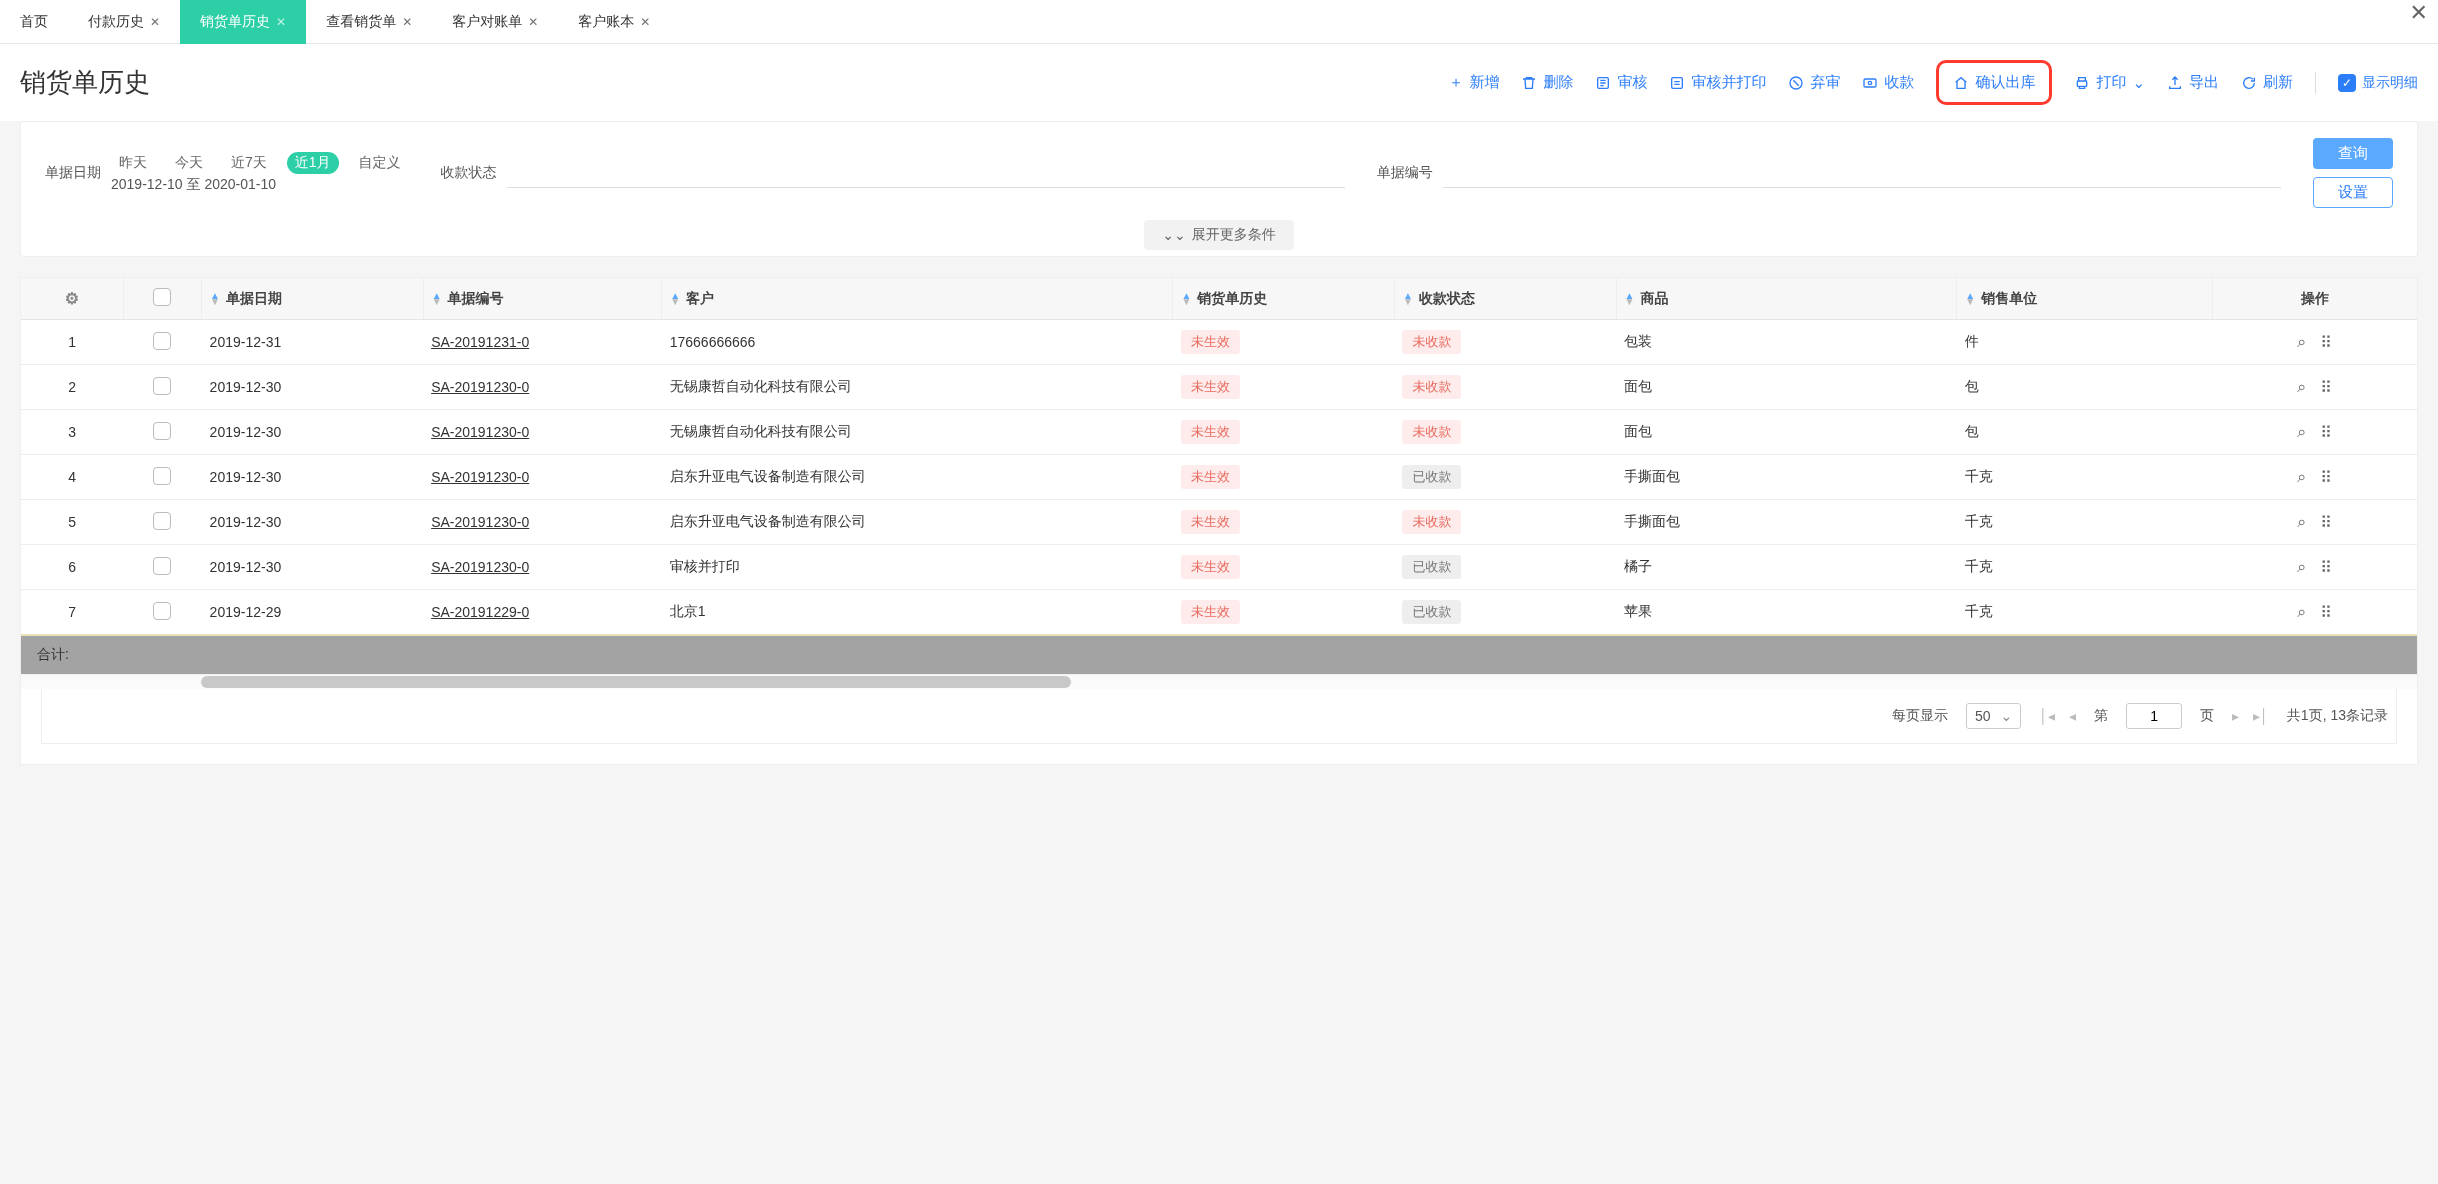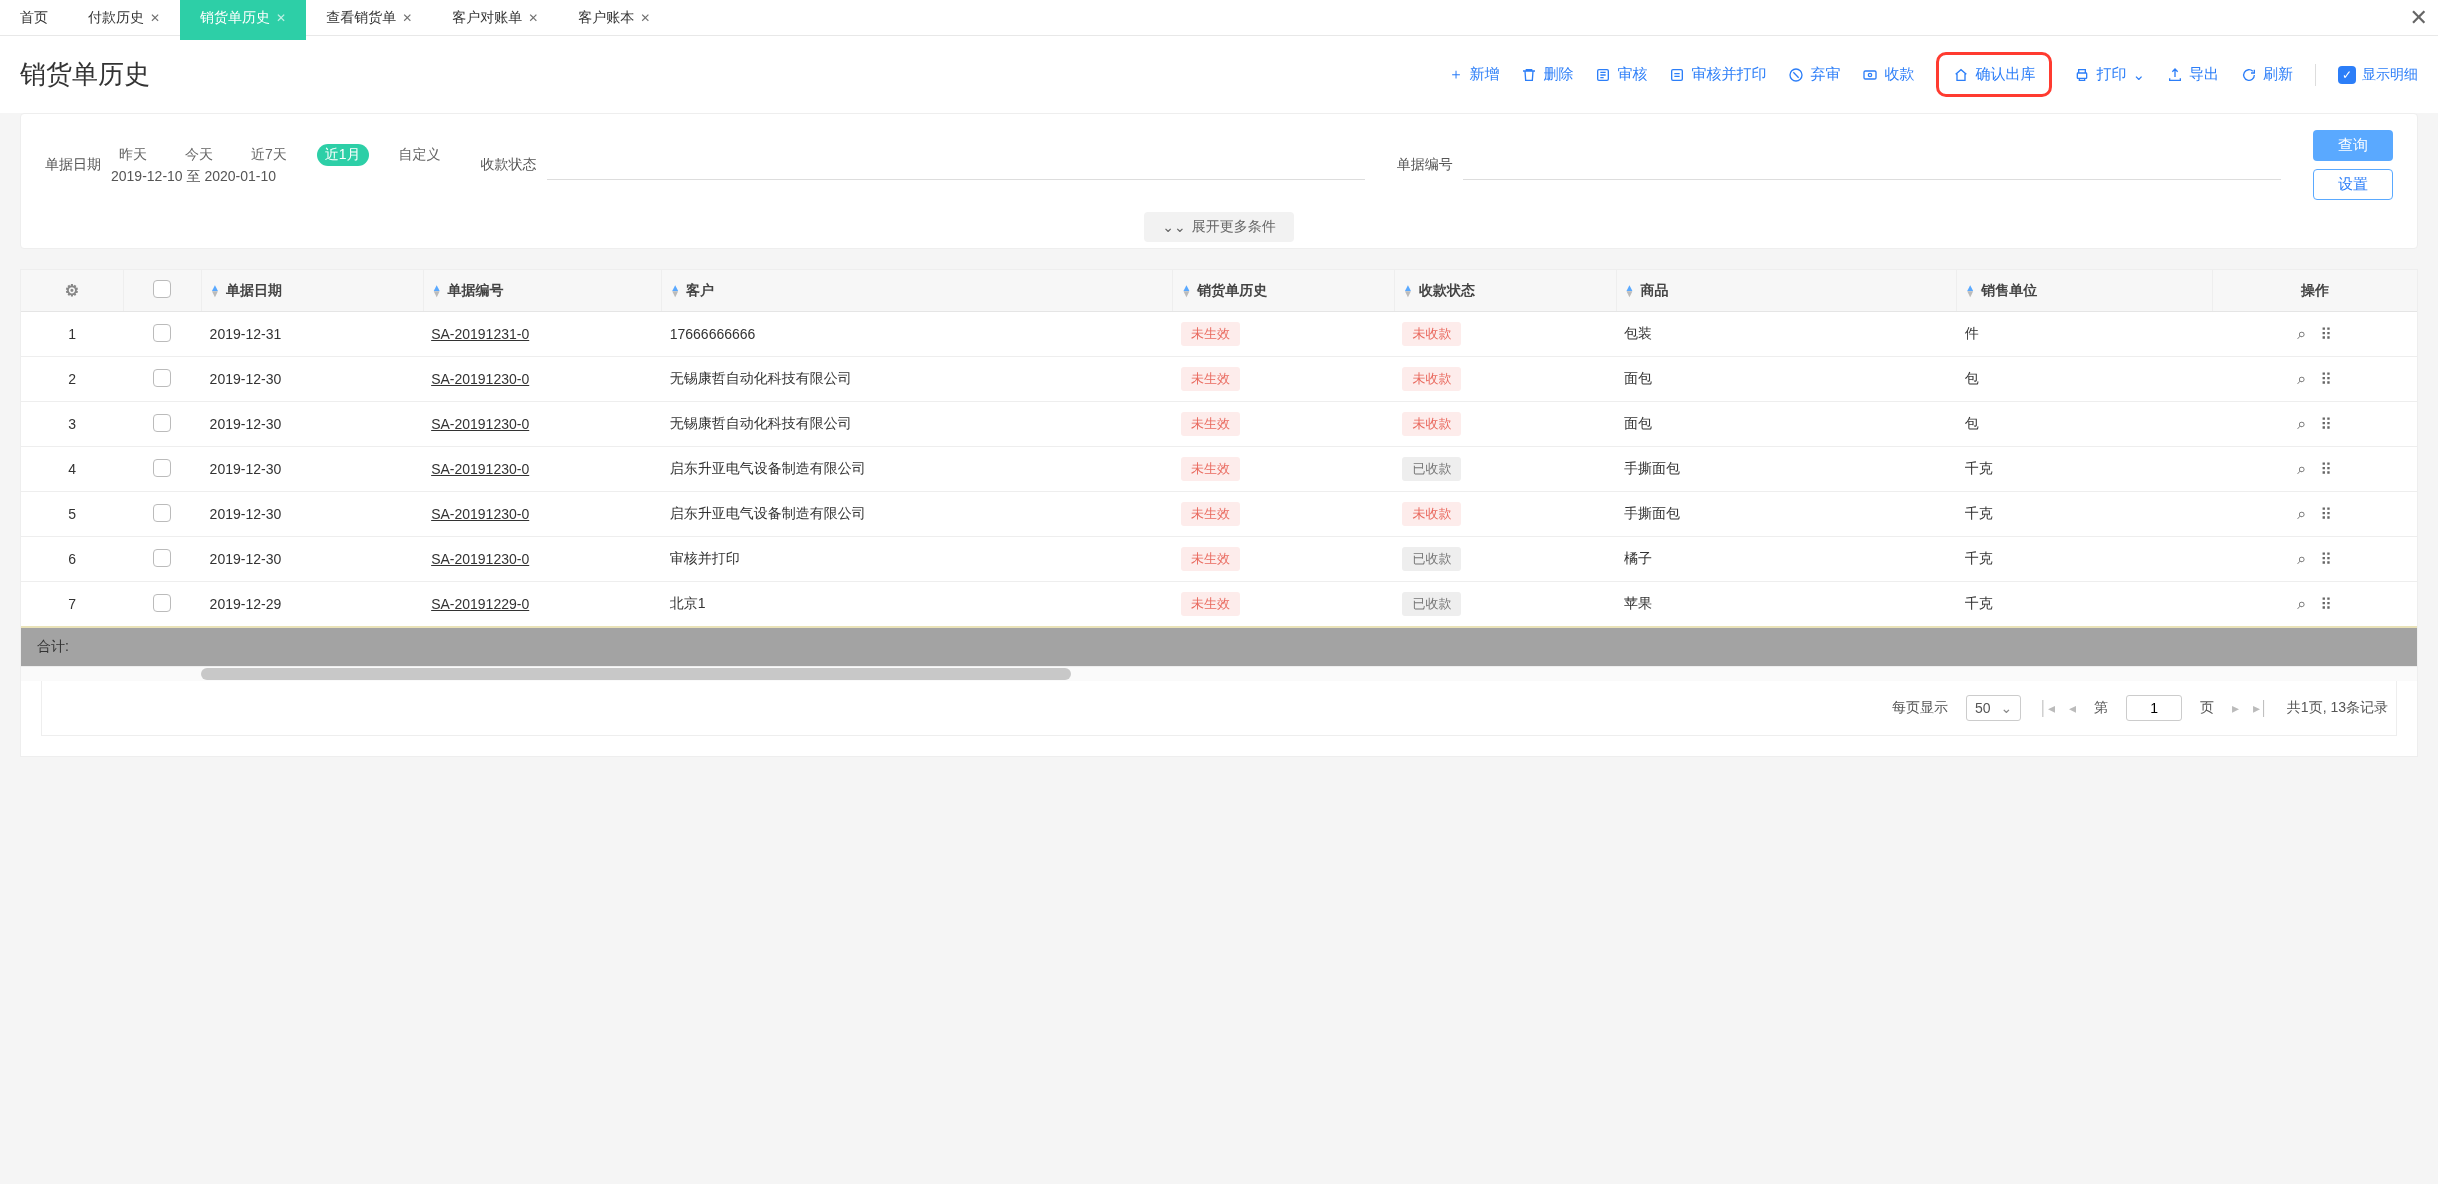--- a/index.html
+++ b/index.html
@@ -1,19 +1,19 @@
 <!DOCTYPE html>
 <html><head>
 <meta charset="utf-8">
 <style>
   * { box-sizing: border-box; margin: 0; padding: 0; }
   body { font-family: "PingFang SC", "Microsoft YaHei", Arial, sans-serif; font-size: 14px; color: #333; background: #f5f5f5; }
   
   
-  .tabs-bar { display: flex; align-items: center; background: #fff; border-bottom: 1px solid #e8e8e8; height: 36px; position: relative; }
+  .tabs-bar { display: flex; align-items: flex-start; background: #fff; border-bottom: 1px solid #e8e8e8; height: 44px; position: relative; }
   .tab { padding: 0 20px; height: 44px; display: flex; align-items: center; cursor: pointer; gap: 6px; color: #333; }
   .tab.active { background: #2dcfa7; color: #fff; }
   .tab-close { font-size: 12px; opacity: .7; }
   .tabs-close-all { position: absolute; right: 10px; font-size: 22px; cursor: pointer; color: #666; }
 
   
   .page-header { display: flex; align-items: center; justify-content: space-between; padding: 16px 20px 16px 20px; background: #fff; }
   .page-title { font-size: 26px; font-weight: 400; }
   .toolbar { display: flex; align-items: center; gap: 22px; }
   .tb-btn { display: inline-flex; align-items: center; gap: 6px; color: #2c7ef8; cursor: pointer; font-size: 15px; }
@@ -21,21 +21,21 @@
   .show-detail { display: inline-flex; align-items: center; gap: 6px; color: #2c7ef8; }
   .show-detail .cb { width: 18px; height: 18px; border-radius: 4px; background: #2c7ef8; display: inline-flex; align-items: center; justify-content: center; color: #fff; font-size: 12px; }
 
   
   .filter-panel { background: #fff; margin: 0 20px; padding: 16px 24px 6px 24px; border: 1px solid #eee; border-radius: 4px; position: relative; }
   .filter-row { display: flex; align-items: center; gap: 32px; }
   .filter-group { display: flex; align-items: center; gap: 10px; flex: 1; }
   .filter-group.date { flex: 0 0 auto; }
   .filter-label { color: #555; }
   .date-quick { display: flex; gap: 2px; flex-direction: column; align-items: flex-start; }
-  .date-quick-row { display: flex; gap: 22px; align-items: center; }
+  .date-quick-row { display: flex; gap: 12px; align-items: center; }
   .date-quick-btn { padding: 2px 8px; border-radius: 12px; color: #666; cursor: pointer; font-size: 14px; }
   .date-quick-btn.active { background: #2dcfa7; color: #fff; }
   .date-range { color: #555; font-size: 14px; }
   .filter-input { flex: 1; border: none; border-bottom: 1px solid #ddd; padding: 6px 4px; font-size: 14px; outline: none; min-width: 180px; }
   .filter-input.with-caret { position: relative; }
   .dropdown-caret { color: #2c7ef8; font-size: 16px; margin-left: -24px; }
   .filter-actions { display: flex; flex-direction: column; gap: 8px; align-items: stretch; }
   .btn-primary { background: #5aa9ff; color: #fff; border: none; border-radius: 4px; padding: 6px 24px; cursor: pointer; font-size: 15px; }
   .btn-outline { background: #fff; color: #2c7ef8; border: 1px solid #5aa9ff; border-radius: 4px; padding: 5px 24px; cursor: pointer; font-size: 15px; }
   .expand-more { text-align: center; margin-top: 12px; }

